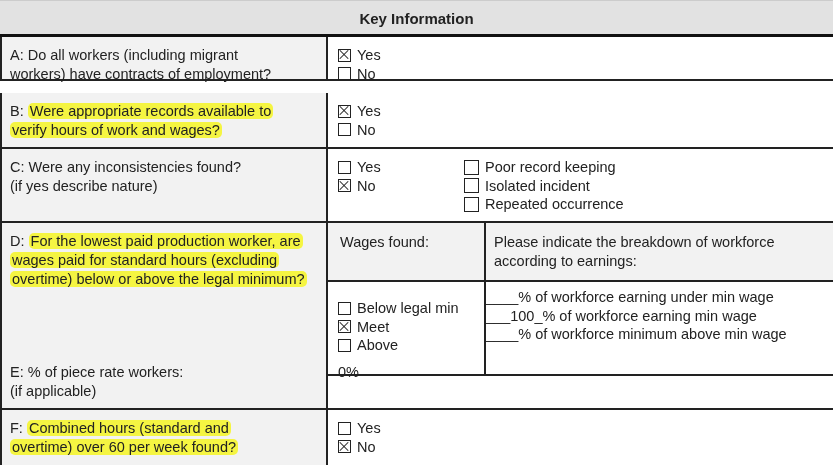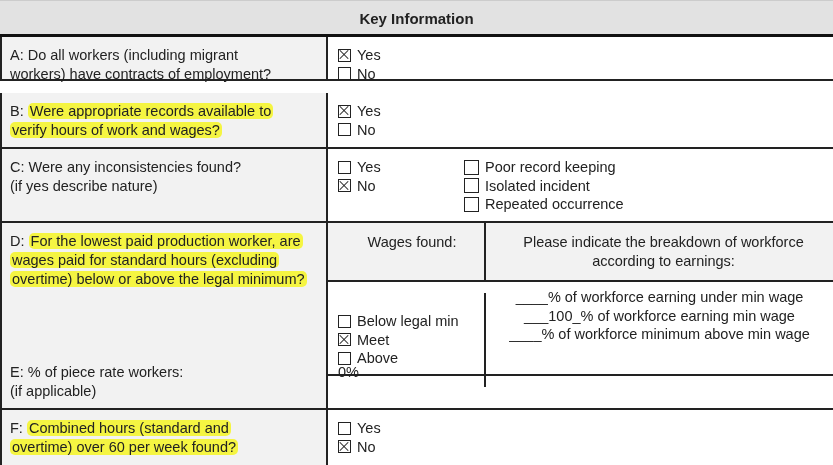--- a/index.html
+++ b/index.html
@@ -16,21 +16,21 @@
   .cb-line { display: flex; align-items: center; height: 18.5px; }
   .cb { display: inline-block; width: 13px; height: 13px; border: 1.5px solid #222; box-sizing: border-box; margin-right: 6px; position: relative; background: #fff; }
   .cb.checked::before, .cb.checked::after { content: ""; position: absolute; left: -1px; top: 4.5px; width: 12px; height: 1px; background: #222; }
   .cb.checked::before { transform: rotate(45deg); }
   .cb.checked::after { transform: rotate(-45deg); }
   .col2 { position: absolute; top: 9px; left: 136px; }
   .subhead { position: absolute; left: 0; right: 0; top: 0; height: 57px; background: #f2f2f2; border-bottom: 2px solid #222; }
   .sub-l { position: absolute; left: 0; top: 0; width: 158px; height: 100%; box-sizing: border-box; padding: 10px 0 0 12px; border-right: 2px solid #222; }
   .sub-r { position: absolute; left: 158px; top: 0; right: 0; height: 100%; padding: 10px 0 0 8px; line-height: 19px; }
   .subbody { position: absolute; left: 0; right: 0; top: 57px; bottom: 0; }
-  .sb-l { position: absolute; left: 0; top: 13px; width: 158px; height: 100%; box-sizing: border-box; padding: 19px 0 0 10px; border-right: 2px solid #222; }
+  .sb-l { position: absolute; left: 0; top: 0; width: 158px; height: 100%; box-sizing: border-box; padding: 19px 0 0 10px; border-right: 2px solid #222; }
   .sb-r { position: absolute; left: 150px; top: 0; right: 0; padding: 8px 0 0 8px; line-height: 18.5px; }
 </style>
 </head>
 <body>
 
 <div class="tbl">
 
   <div class="row header">
     <div class="header-title">Key Information</div>
   </div>
@@ -96,21 +96,21 @@
             <span>Repeated occurrence</span>
           </div>
       </div>
     </div>
   </div>
 
   <div class="row" style="top:223px;height:153px;">
     <div class="lcell" style="padding-right:18px;">
       <span>D: </span><span class="hl">For the lowest paid production worker, are wages paid for standard hours (excluding overtime) below or above the legal minimum?</span>
     </div>
-    <div class="rcell" style="padding:0;text-align:center;">
+    <div class="rcell" style="padding:0;">
       <div class="subhead">
         <div class="sub-l">Wages found:</div>
         <div class="sub-r">Please indicate the breakdown of workforce according to earnings:</div>
       </div>
       <div class="subbody">
         <div class="sb-l">
           <div class="cb-line">
               <span class="cb"></span>
               <span>Below legal min</span>
             </div>

